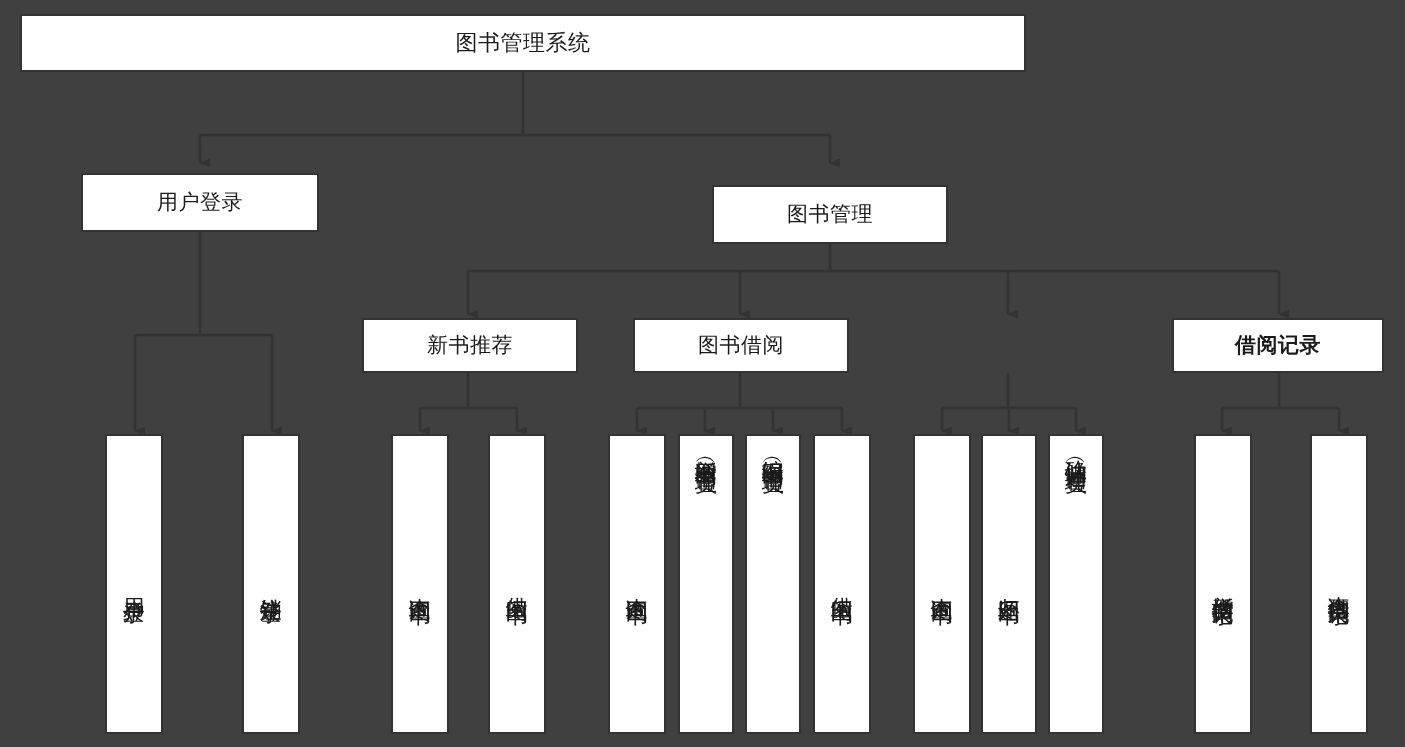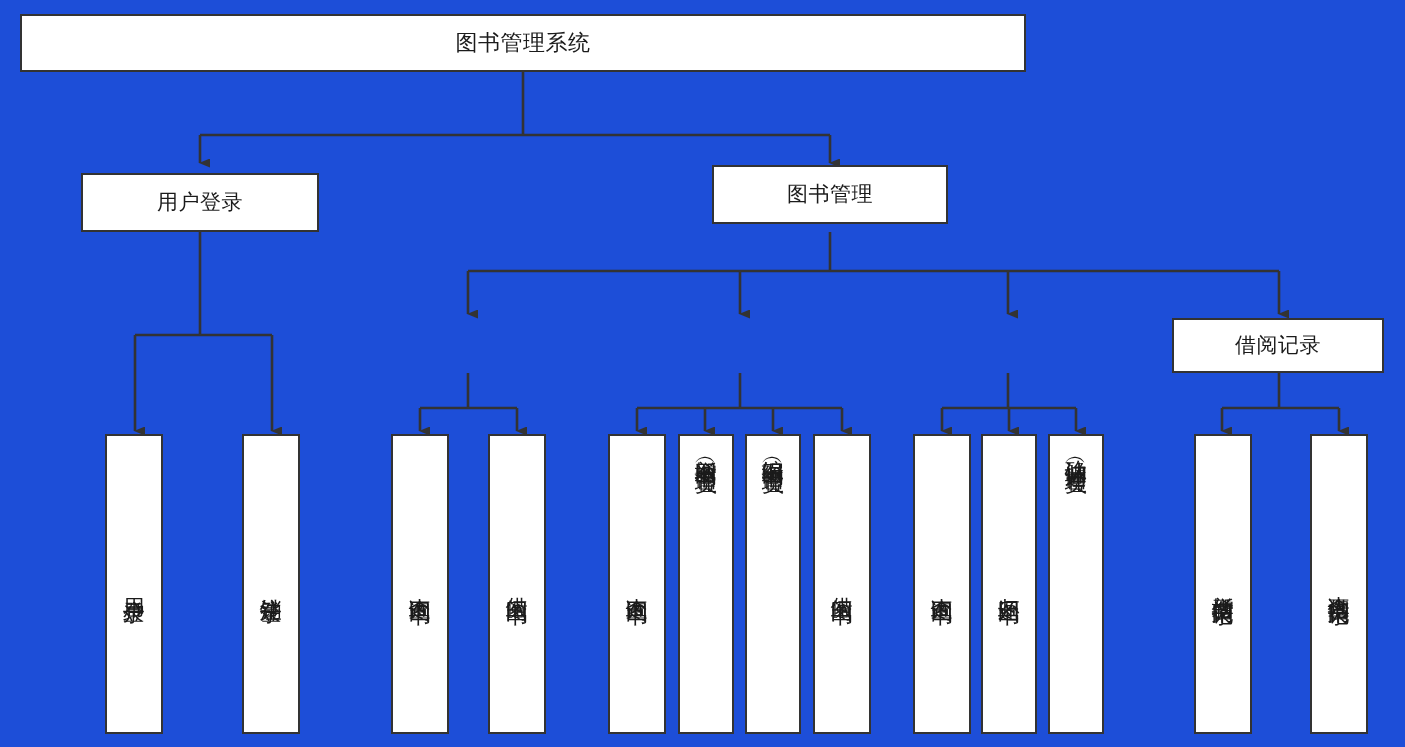--- a/index.html
+++ b/index.html
@@ -8,21 +8,21 @@
     padding: 0;
     background: #ffffff;
   }
   body {
     font-family: "DejaVu Sans", "Liberation Sans", sans-serif;
   }
   #canvas {
     position: relative;
     width: 1405px;
     height: 747px;
-    background: #1d4ed8;
+    background: #404040;
     overflow: hidden;
   }
   #wires {
     position: absolute;
     left: 0;
     top: 0;
     width: 1405px;
     height: 747px;
     pointer-events: none;
   }
@@ -136,28 +136,34 @@
   </svg>
 
   <div class="node horiz root" style="left:20px; top:14px; width:1006px; height:58px;">
     <span class="node-label">图书管理系统</span>
   </div>
 
   <div class="node horiz" style="left:81px; top:173px; width:238px; height:59px;">
     <span class="node-label">用户登录</span>
   </div>
 
-  <div class="node horiz" style="left:712px; top:165px; width:236px; height:59px;">
+  <div class="node horiz" style="left:712px; top:185px; width:236px; height:59px;">
     <span class="node-label">图书管理</span>
   </div>
 
-
-
-
-  <div class="node horiz" style="left:1172px; top:318px; width:212px; height:55px;">
+  <div class="node horiz" style="left:362px; top:318px; width:216px; height:55px;">
+    <span class="node-label">新书推荐</span>
+  </div>
+
+  <div class="node horiz" style="left:633px; top:318px; width:216px; height:55px;">
+    <span class="node-label">图书借阅</span>
+  </div>
+
+
+  <div class="node horiz" style="left:1172px; top:318px; width:212px; height:55px;font-weight:bold;">
     <span class="node-label">借阅记录</span>
   </div>
 
   <div class="node vert centered" style="left:105px; top:434px; width:58px; height:300px;">
     <span class="node-label">用户登录</span>
   </div>
 
   <div class="node vert centered" style="left:242px; top:434px; width:58px; height:300px;">
     <span class="node-label">注销登录</span>
   </div>

